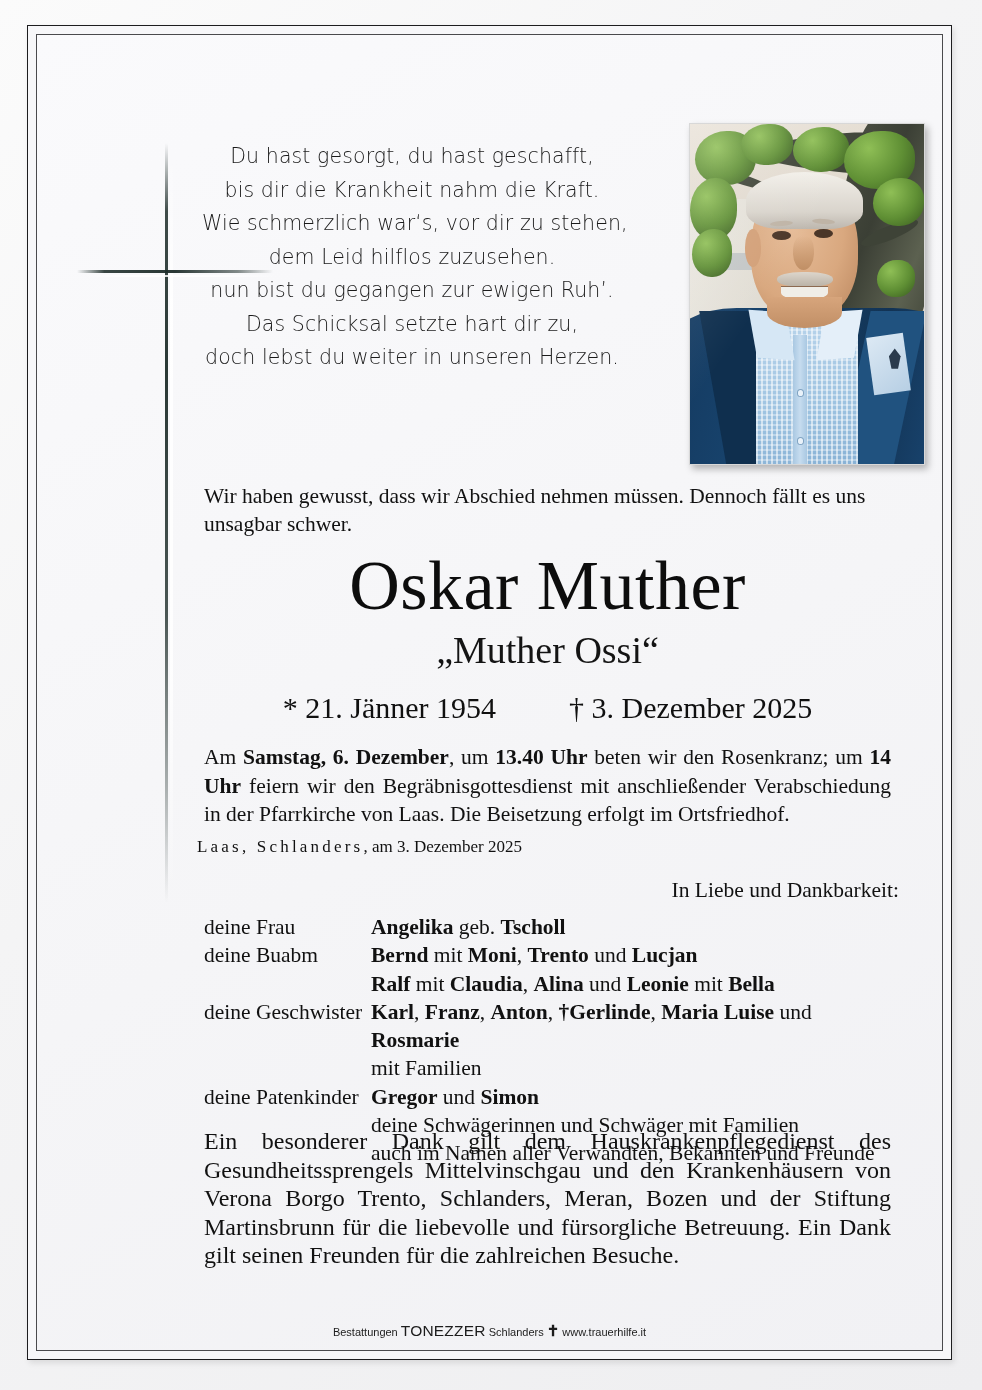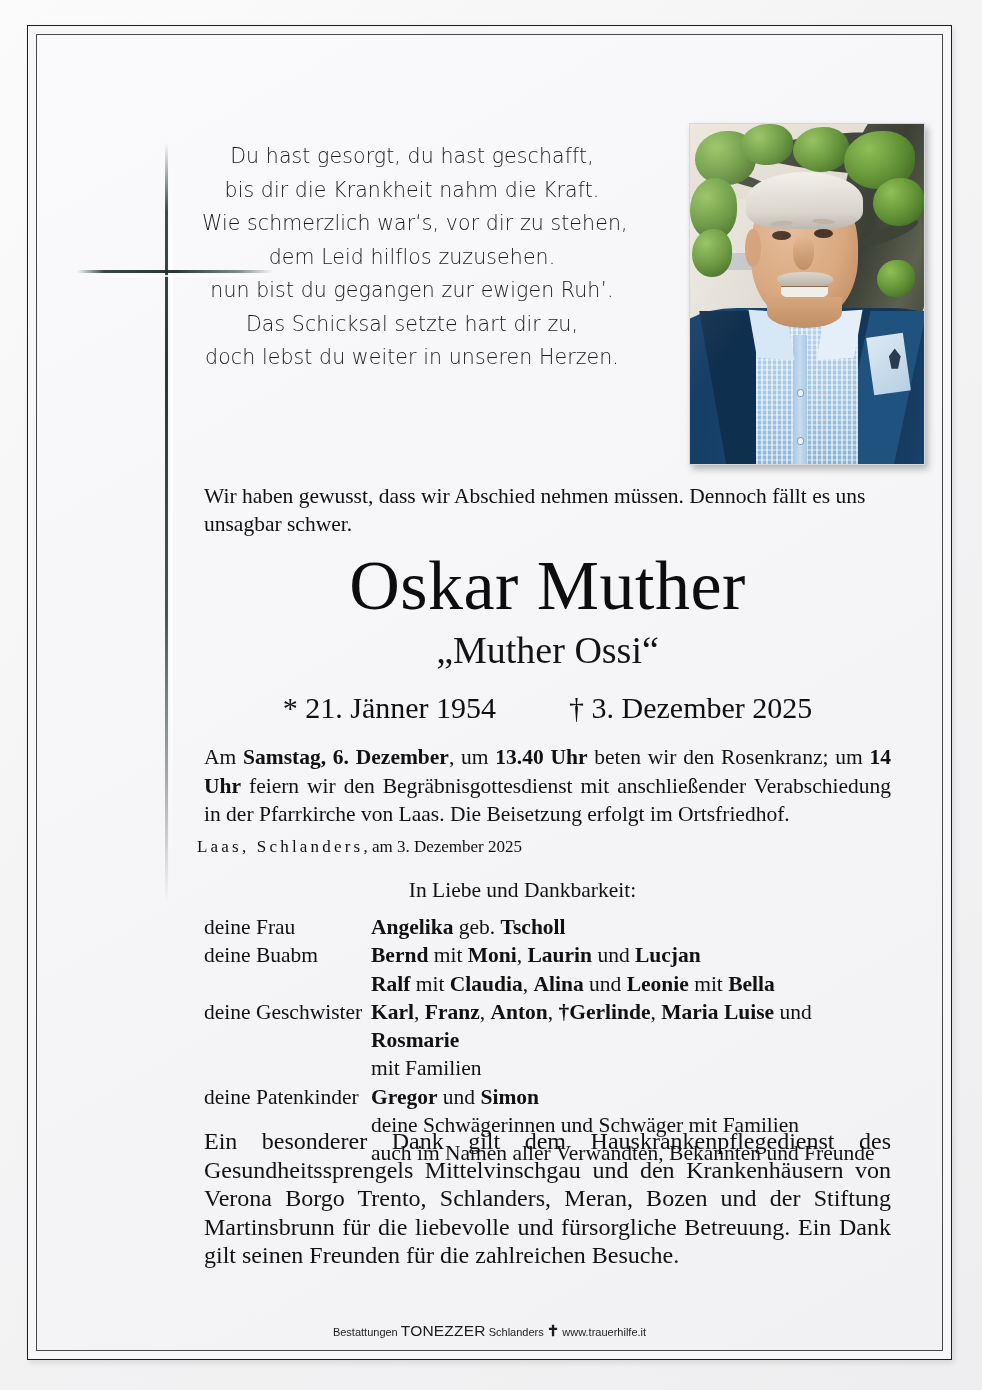--- a/index.html
+++ b/index.html
@@ -397,26 +397,26 @@
     position: absolute;
     left: 160px;
     top: 798px;
     width: 687px;
     font-size: 17px;
     line-height: 28px;
   }
   .placedate .spaced { letter-spacing: 3.2px; }
   .gratitude {
     position: absolute;
-    left: 151px;
+    left: 175px;
     top: 841px;
     width: 687px;
     font-size: 21.5px;
     line-height: 28px;
-    text-align: center;
+    text-align: right;
   }
   .gratitude span { margin-left: -18px; }
 
   
   .family {
     position: absolute;
     left: 167px;
     top: 878px;
     width: 687px;
     font-size: 21.5px;
@@ -556,21 +556,21 @@
       <span>In Liebe und Dankbarkeit:</span>
     </div>
 
     <div class="family">
       <div class="famrow">
         <div class="famlabel">deine Frau</div>
         <div class="famvalue"><b>Angelika</b><span> geb. </span><b>Tscholl</b></div>
       </div>
       <div class="famrow">
         <div class="famlabel">deine Buabm</div>
-        <div class="famvalue"><b>Bernd</b><span> mit </span><b>Moni</b><span>, </span><b>Laurin</b><span> und </span><b>Lucjan</b></div>
+        <div class="famvalue"><b>Bernd</b><span> mit </span><b>Moni</b><span>, </span><b>Trento</b><span> und </span><b>Lucjan</b></div>
       </div>
       <div class="famrow">
         <div class="famlabel"></div>
         <div class="famvalue"><b>Ralf</b><span> mit </span><b>Claudia</b><span>, </span><b>Alina</b><span> und </span><b>Leonie</b><span> mit </span><b>Bella</b></div>
       </div>
       <div class="famrow">
         <div class="famlabel">deine Geschwister</div>
         <div class="famvalue"><b>Karl</b><span>, </span><b>Franz</b><span>, </span><b>Anton</b><span>, </span><b>†Gerlinde</b><span>, </span><b>Maria Luise</b><span> und </span><b>Rosmarie</b></div>
       </div>
       <div class="famrow">

